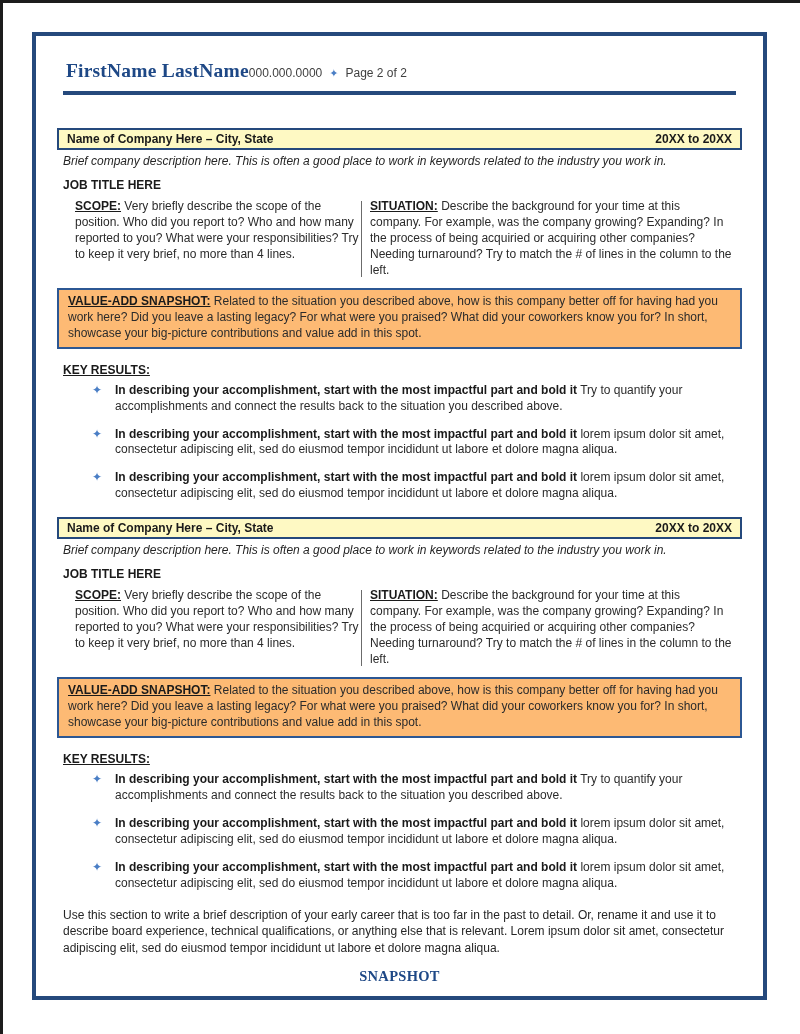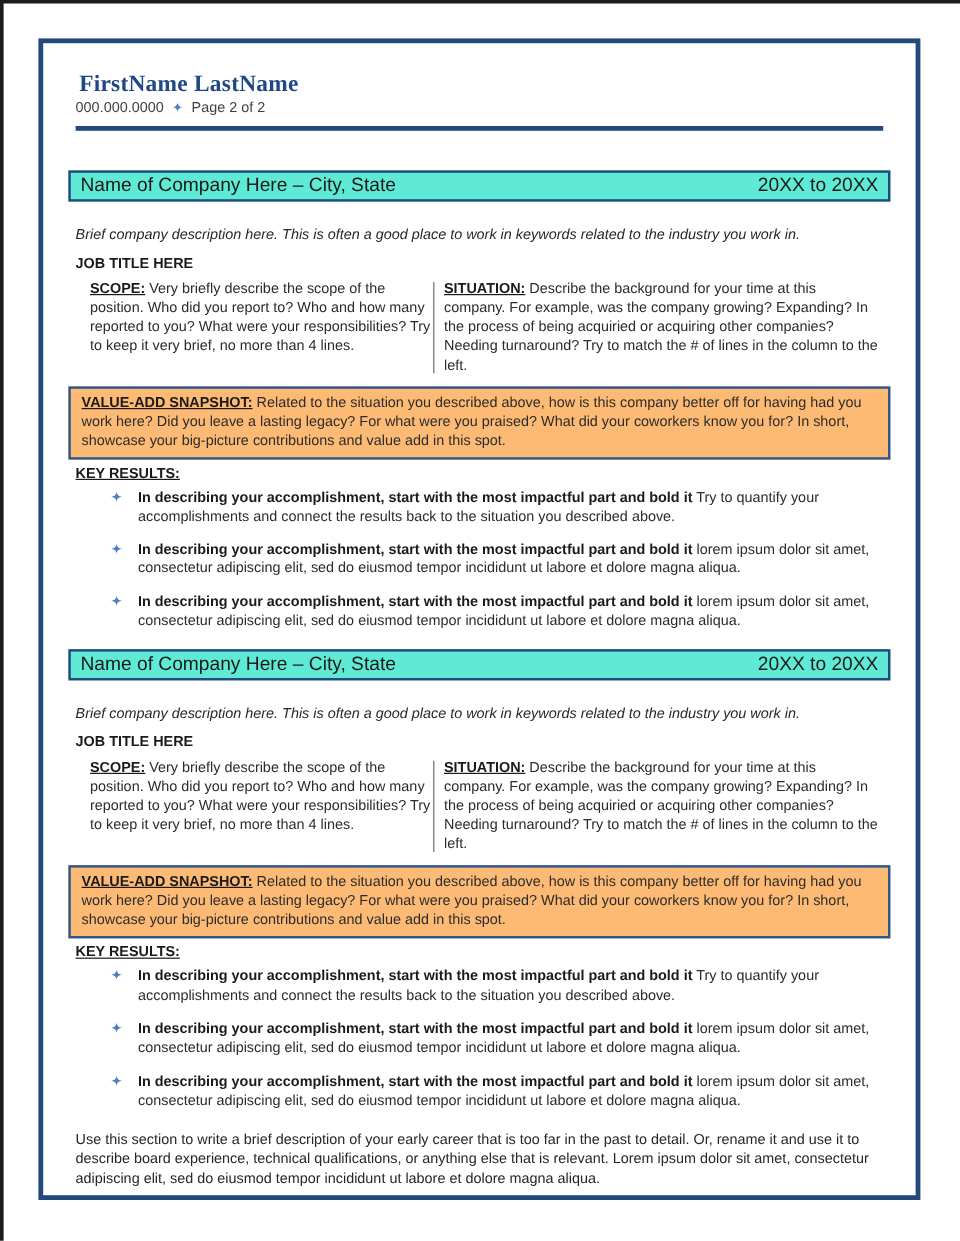--- a/index.html
+++ b/index.html
@@ -16,23 +16,22 @@
     position: absolute;
     left: 32px; top: 32px; right: 33px; bottom: 34px;
     border: 4px solid #25497c;
     background: #ffffff;
     padding: 24px 27px 0 27px;
     overflow: hidden;
   }
   
   .header-row {
     display: flex;
-    justify-content: center;
+    justify-content: flex-start;
     align-items: baseline;
-    flex-direction: column;
   }
   .person-name {
     font-family: "Liberation Serif", serif;
     font-weight: bold;
     font-size: 19.5px;
     color: #1e4886;
     letter-spacing: 0.2px;
     padding-left: 3px;
   }
   .contact-right {
@@ -48,32 +47,32 @@
     background: #25497c;
     margin-top: 9px;
     margin-bottom: 33px;
   }
   
   .exp-section { margin-bottom: 15px; }
   .company-bar {
     display: flex;
     justify-content: space-between;
     align-items: center;
-    background: #5eead4;
+    background: #fef9c3;
     border: 2px solid #25497c;
     margin: 0 -6px;
     padding: 2px 8px 2px 8px;
-    font-weight: normal;
-    font-size: 16px;
+    font-weight: bold;
+    font-size: 12px;
     color: #1a1a1a;
   }
   .company-desc {
     font-style: italic;
     font-size: 12px;
-    margin-top: 20px;
+    margin-top: 4px;
     color: #262626;
   }
   .job-title {
     font-weight: bold;
     font-size: 12px;
     margin-top: 10px;
     color: #1a1a1a;
   }
   .cols {
     display: flex;
@@ -94,21 +93,21 @@
     border: 2px solid #2c5793;
     margin: 9px -6px 0 -6px;
     padding: 4px 9px 5px 9px;
     font-size: 12px;
     line-height: 1.33;
   }
   .key-results-label {
     font-weight: bold;
     text-decoration: underline;
     font-size: 12px;
-    margin-top: 4px;
+    margin-top: 14px;
     color: #1a1a1a;
   }
   .bullet-list { margin-top: 6px; }
   .bullet-item {
     position: relative;
     padding-left: 52px;
     padding-right: 2px;
     font-size: 12px;
     line-height: 1.33;
     margin-bottom: 12px;

